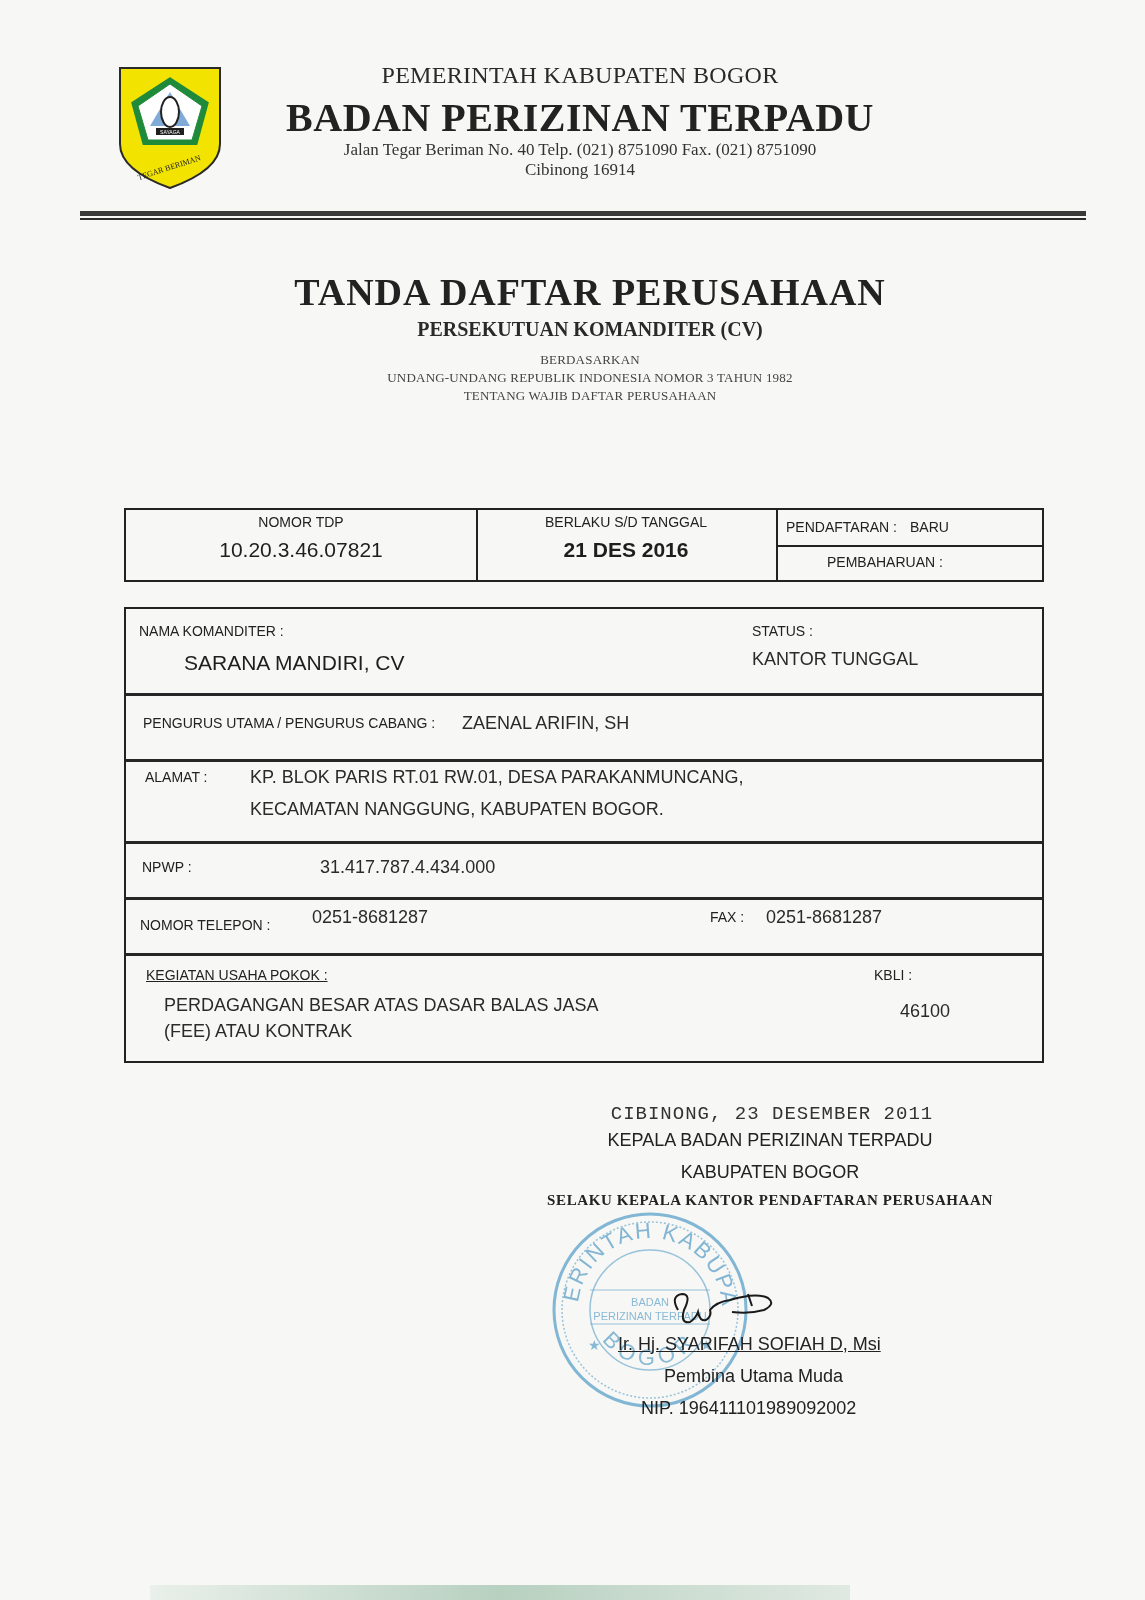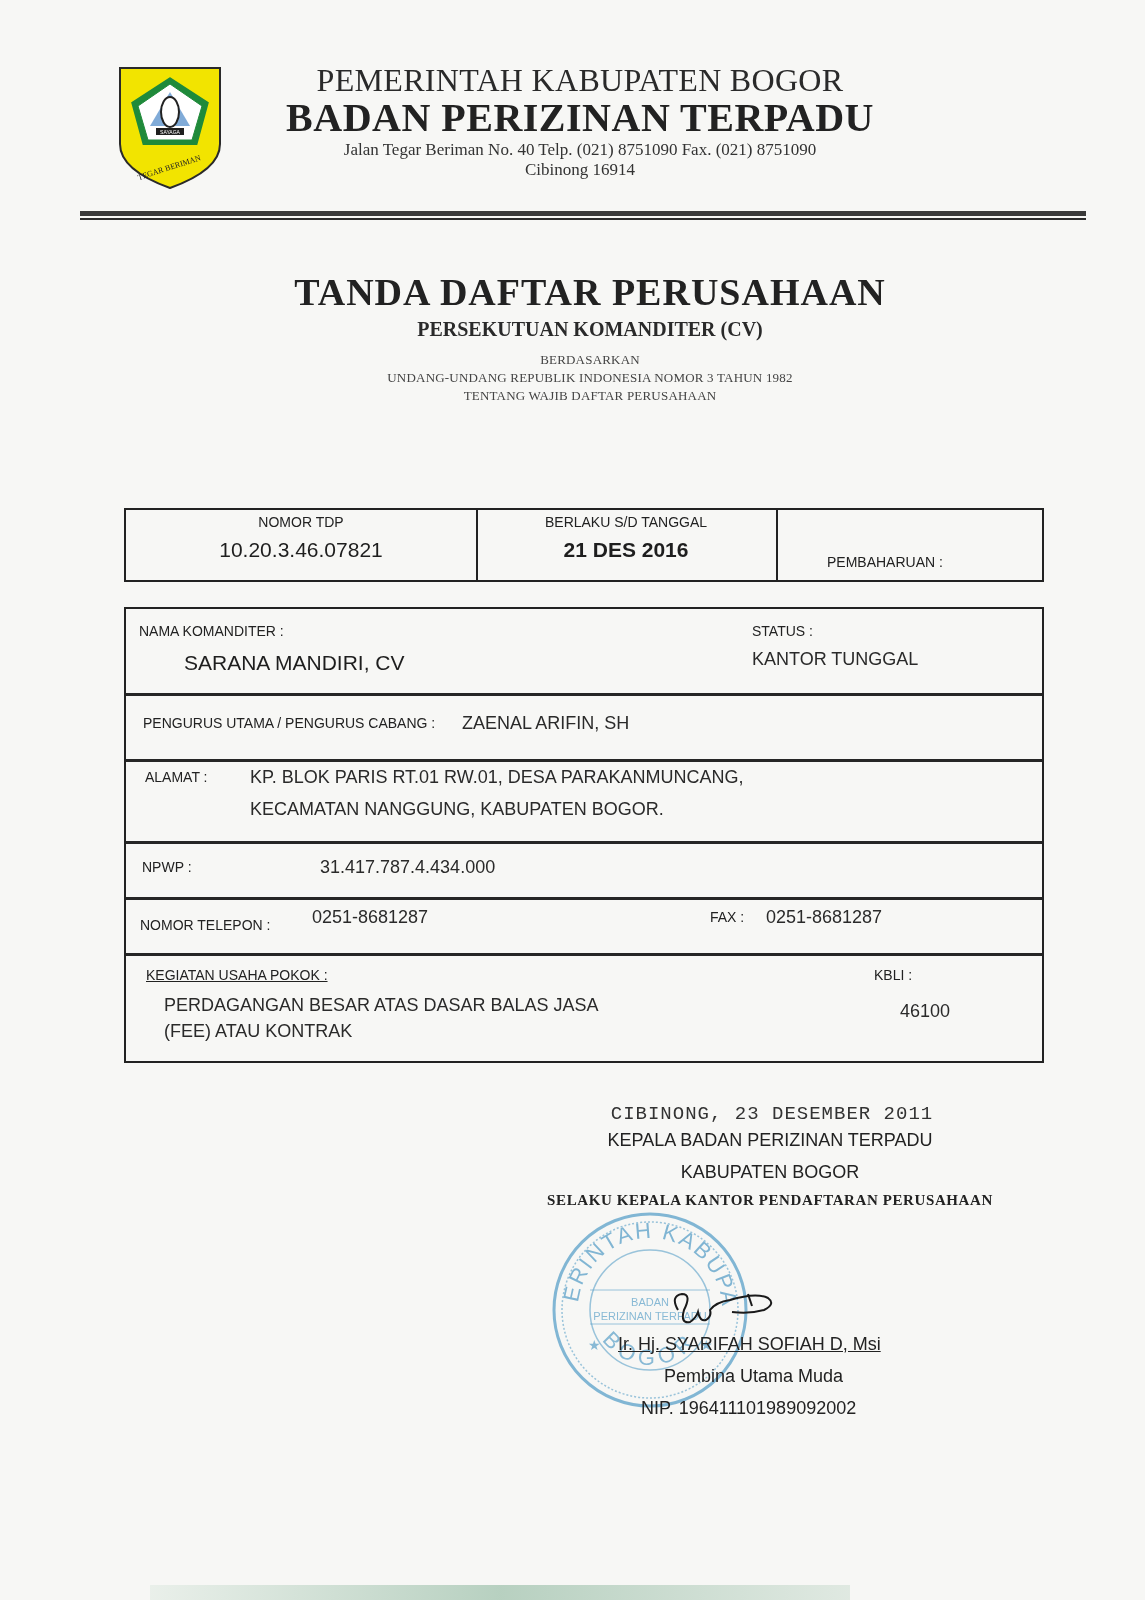--- a/index.html
+++ b/index.html
@@ -8,21 +8,21 @@
     background: #f7f7f5; color: #1c1c1c;
     font-family: "Liberation Sans", sans-serif;
   }
   .abs { position: absolute; }
   .serif { font-family: "Liberation Serif", serif; }
   .mono { font-family: "Liberation Mono", monospace; }
   .center { text-align: center; }
 
   
   #logo { left: 118px; top: 66px; width: 104px; height: 124px; }
-  .hdr-line1 { left: 270px; width: 620px; top: 62px; font-size: 32px; color: #2a2a2a; letter-spacing: 0.3px; }
+  .hdr-line1 { left: 270px; width: 620px; top: 62px; font-size: 24px; color: #2a2a2a; letter-spacing: 0.3px; }
   .hdr-line2 { left: 250px; width: 660px; top: 94px; font-size: 40px; font-weight: bold; color: #222; letter-spacing: 0.5px; }
   .hdr-line3 { left: 270px; width: 620px; top: 140px; font-size: 17px; color: #333; }
   .hdr-line4 { left: 270px; width: 620px; top: 160px; font-size: 17px; color: #333; }
   .rule-thick { left: 80px; top: 211px; width: 1006px; height: 5px; background: #3a3a3a; }
   .rule-thin { left: 80px; top: 218px; width: 1006px; height: 2px; background: #2b2b2b; }
 
   
   .title { left: 200px; width: 780px; top: 270px; font-size: 38px; font-weight: bold; letter-spacing: 1px; color: #222; }
   .subtitle { left: 200px; width: 780px; top: 318px; font-size: 20px; font-weight: bold; color: #2a2a2a; }
   .basis { left: 250px; width: 680px; font-size: 13px; color: #444; letter-spacing: 0.2px; }
@@ -93,20 +93,24 @@
 <div class="abs box" id="topbox">
   <div class="col" id="col1">
     <div class="abs center lbl" style="left:0;right:0;top:4px;">NOMOR TDP</div>
     <div class="abs center bigval" style="left:0;right:0;top:28px;">10.20.3.46.07821</div>
   </div>
   <div class="col" id="col2">
     <div class="abs center lbl" style="left:0;right:0;top:4px;">BERLAKU S/D TANGGAL</div>
     <div class="abs center bigval" style="left:0;right:0;top:28px;font-weight:bold;">21 DES 2016</div>
   </div>
   <div class="col" id="col3">
+    <div class="row first">
+      <span class="abs lbl" style="left:8px;top:9px;">PENDAFTARAN :</span>
+      <span class="abs lbl" style="left:132px;top:9px;">BARU</span>
+    </div>
     <div class="row second">
       <span class="abs lbl" style="left:20px;top:9px;margin-left:29px;">PEMBAHARUAN :</span>
       <span class="abs lbl" style="left:132px;top:9px;"></span>
     </div>
   </div>
 </div>
 
 <div class="abs box" id="mainbox">
 
   <div class="section" style="top:0;height:84px;">

